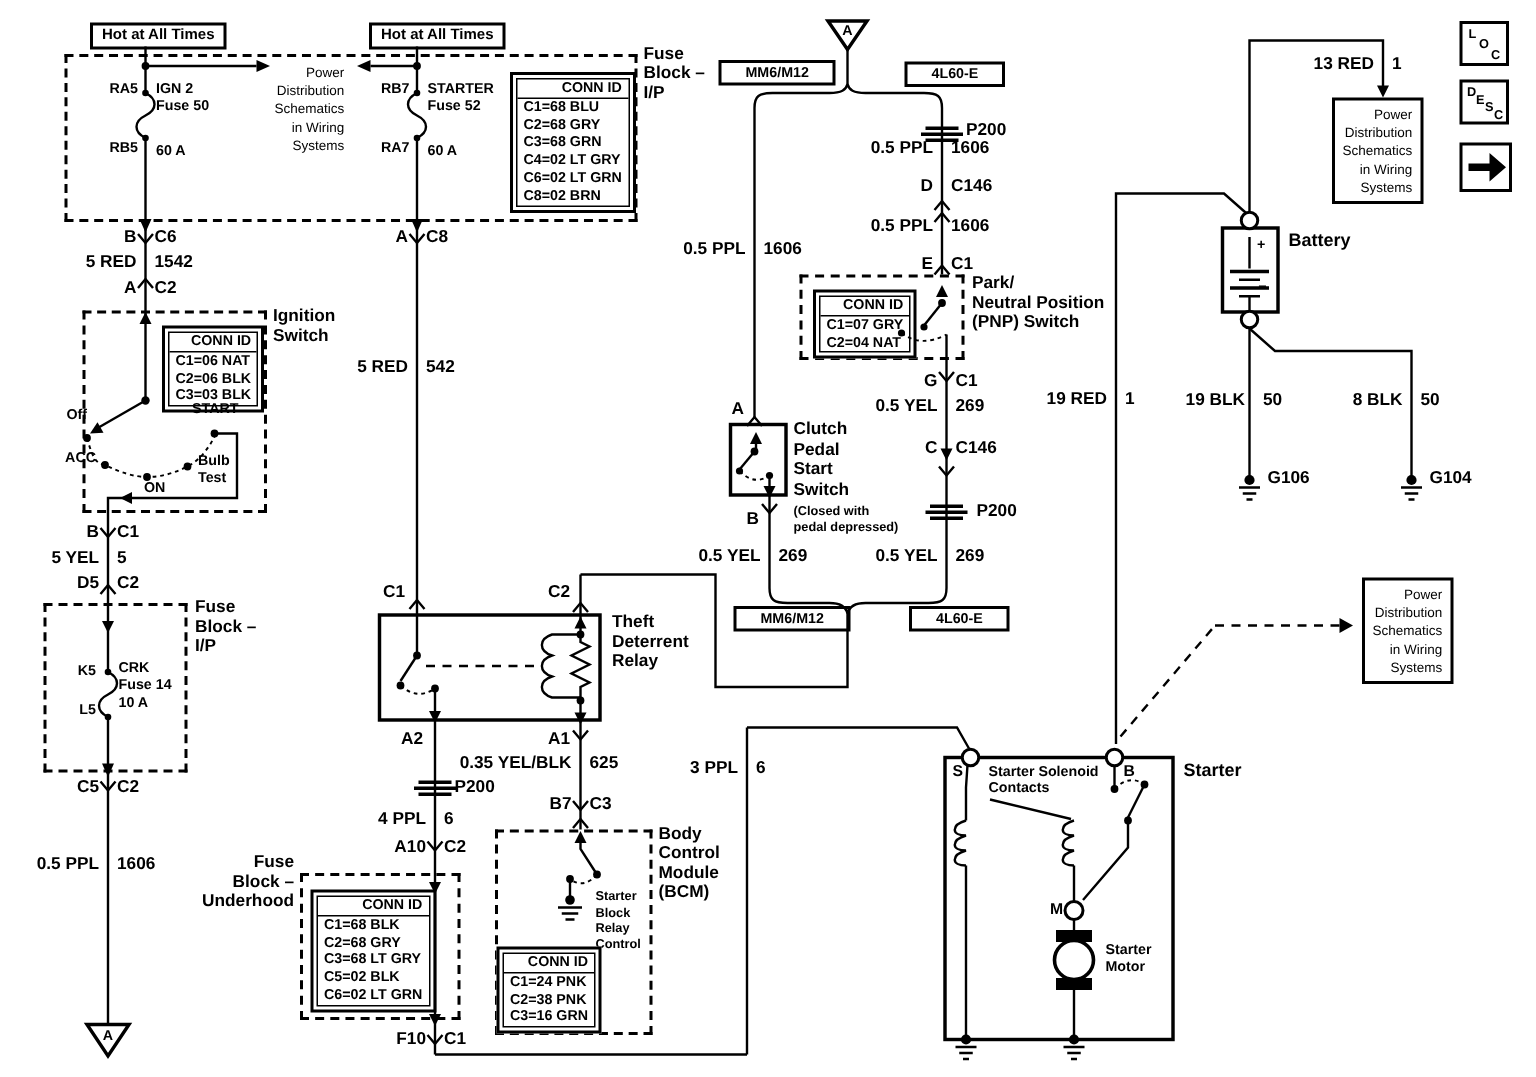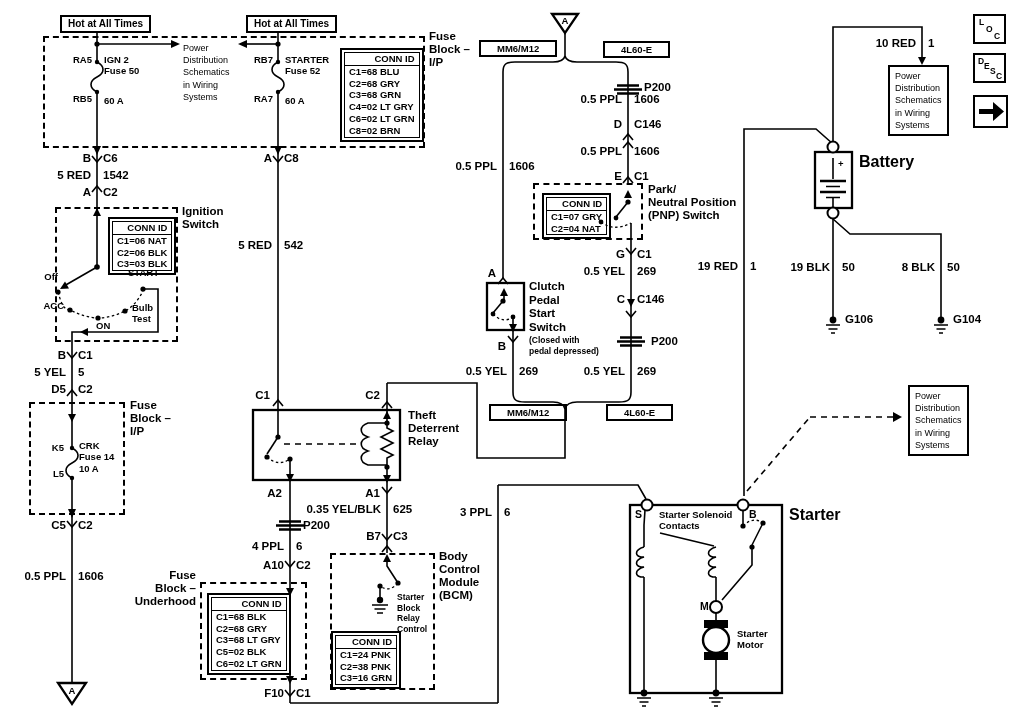--- a/index.html
+++ b/index.html
@@ -1,33 +1,33 @@
 <!DOCTYPE html>
 <html><head>
 <meta charset="utf-8">
 <style>
 * { margin:0; padding:0; box-sizing:border-box; }
 html,body { background:#fff; }
 body { width:1024px; height:718px; position:relative; overflow:hidden;
        font-family:"Liberation Sans", sans-serif; color:#000; }
 .abs { position:absolute; white-space:nowrap; }
 .lbl { font-weight:bold; font-size:11.5px; line-height:13px; }
-.lg  { font-weight:bold; font-size:16px; }
+.lg  { font-weight:bold; font-size:12px; }
 .md  { font-weight:bold; font-size:10.5px; line-height:12px; }
 .sm  { font-weight:bold; font-size:9.5px; line-height:11px; }
 .xs  { font-weight:bold; font-size:8.5px; line-height:10.5px; }
 .r { text-align:right; }
 .c { text-align:center; }
 .pair { display:flex; width:200px; margin-left:-100px; font-weight:bold; font-size:11.5px; line-height:13px; }
 .pair span:first-child { flex:1; text-align:right; padding-right:6px; }
 .pair span:last-child  { flex:1; text-align:left;  padding-left:6px; }
 .hot { border:2px solid #000; background:#fff; font-weight:bold; font-size:10px; padding:1px 6px; line-height:12px; }
 .tag { border:2px solid #000; background:#fff; font-weight:bold; font-size:9.5px; padding:1px 16px; line-height:11px; }
 .dbox { border:2px dashed #000; }
-.note { font-size:9px; line-height:12.2px; font-weight:normal; }
+.note { font-size:9px; line-height:12.2px; font-weight:normal;text-align:right; }
 .noteb { border:2px solid #000; background:#fff; padding:3px 5px; }
 .connbox { border:2px solid #000; background:#fff; padding:2px; }
 .connbox .in { border:1.5px solid #000; font-size:9.5px; font-weight:bold; }
 .connbox .hd { text-align:right; border-bottom:1.5px solid #000; padding:0 4px; line-height:12px; }
 .connbox .in > div { line-height:11.8px; padding:0 4px; }
 .icon { border:2px solid #000; background:#fff; }
 svg.wires { position:absolute; left:0; top:0; z-index:5; pointer-events:none; }
 .w  { stroke:#000; stroke-width:1.6; fill:none; }
 .w2 { stroke:#000; stroke-width:2.3; fill:none; }
 .dash  { stroke:#000; stroke-width:1.6; fill:none; stroke-dasharray:6 5; }
@@ -300,21 +300,21 @@
 </div>
 <div class="abs lbl r" style="left:450px;top:340px;width:56px">B</div>
 <div class="abs pair" style="left:513px;top:365px">
     <span>0.5 YEL</span>
     <span>269</span>
   </div>
 <div class="abs tag" style="left:489px;top:404px">MM6/M12</div>
 <div class="abs tag" style="left:606px;top:404px">4L60-E</div>
 
 <div class="abs pair" style="left:922px;top:37px">
-    <span>10 RED</span>
+    <span>13 RED</span>
     <span>1</span>
   </div>
 <div class="abs note noteb" style="left:888px;top:65px">
   <div>Power</div>
   <div>Distribution</div>
   <div>Schematics</div>
   <div>in Wiring</div>
   <div>Systems</div>
 </div>
 <div class="abs lg" style="left:859px;top:153px">Battery</div>

